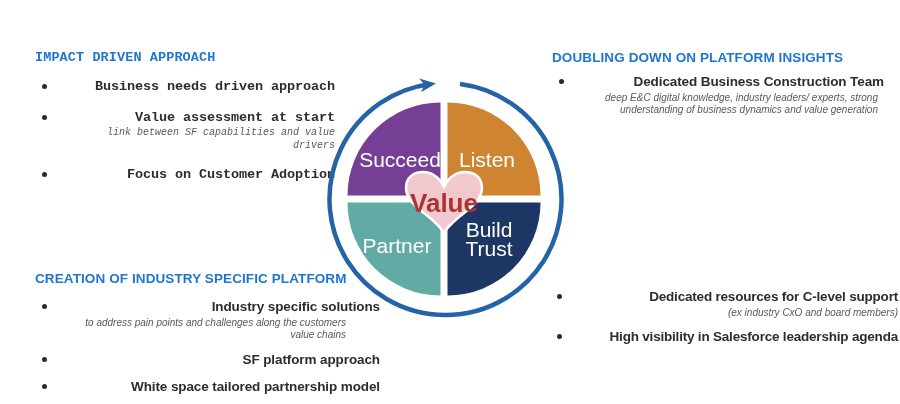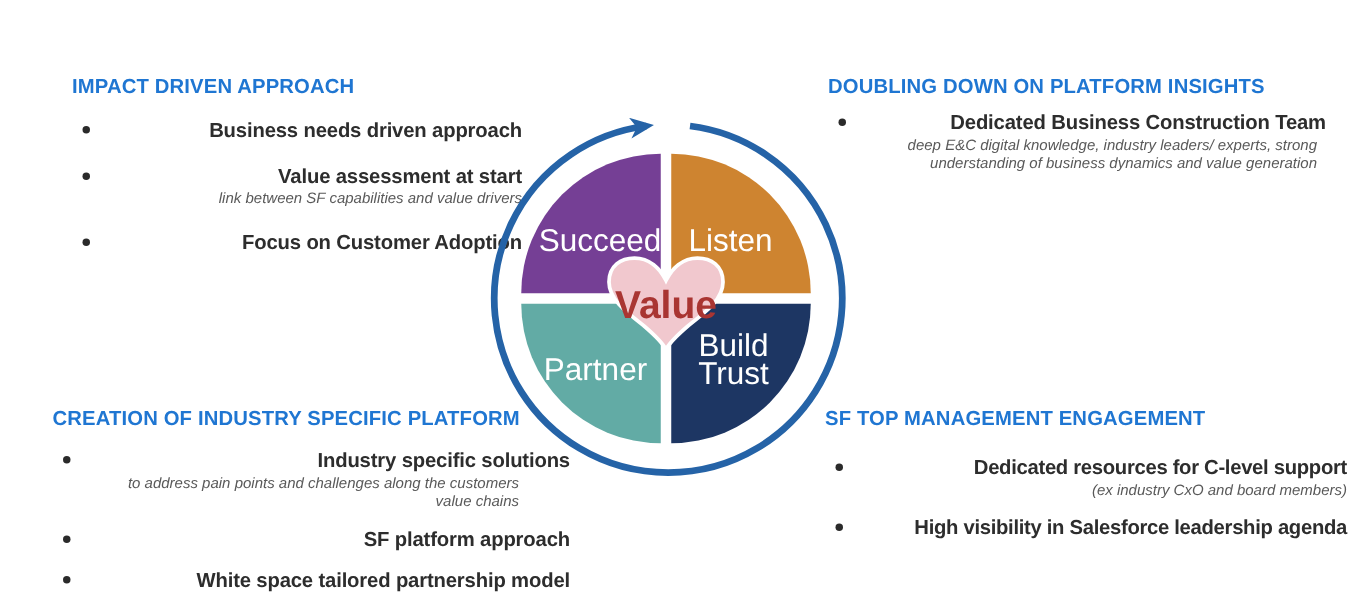--- a/index.html
+++ b/index.html
@@ -36,21 +36,21 @@
   .li-sub {
     display:block;
     font-size:10px;
     font-style:italic;
     color:#595959;
     line-height:1.28;
     margin-top:1px;
   }
   .li-sub:empty { display:none; }
 
-  .p1 { left:48px;  top:50px;  width:300px; }
+  .p1 { left:35px;  top:50px;  width:300px;font-family:Liberation Mono, monospace; }
   .p1 ul { margin-top:13px; }
   .p1 li { margin-bottom:13px; }
 
   .p2 { left:552px; top:50px;  width:332px; }
   .p2 ul { margin-top:8px; }
   .p2 li { margin-bottom:9px; }
   .p2 .li-sub { max-width:300px; }
 
   .p3 { left:35px;  top:271px; width:345px; }
   .p3 ul { margin-top:12px; }
@@ -117,21 +117,20 @@
     </li>
     <li>
       <span class="dot"></span>
       <span class="li-main">White space tailored partnership model</span>
 
     </li>
   </ul>
 </section>
 
 <section class="panel p4">
-  <h2>SF TOP MANAGEMENT ENGAGEMENT</h2>
   <ul>
     <li>
       <span class="dot"></span>
       <span class="li-main">Dedicated resources for C-level support</span>
       <span class="li-sub">(ex industry CxO and board members)</span>
     </li>
     <li>
       <span class="dot"></span>
       <span class="li-main">High visibility in Salesforce leadership agenda</span>
     </li>

